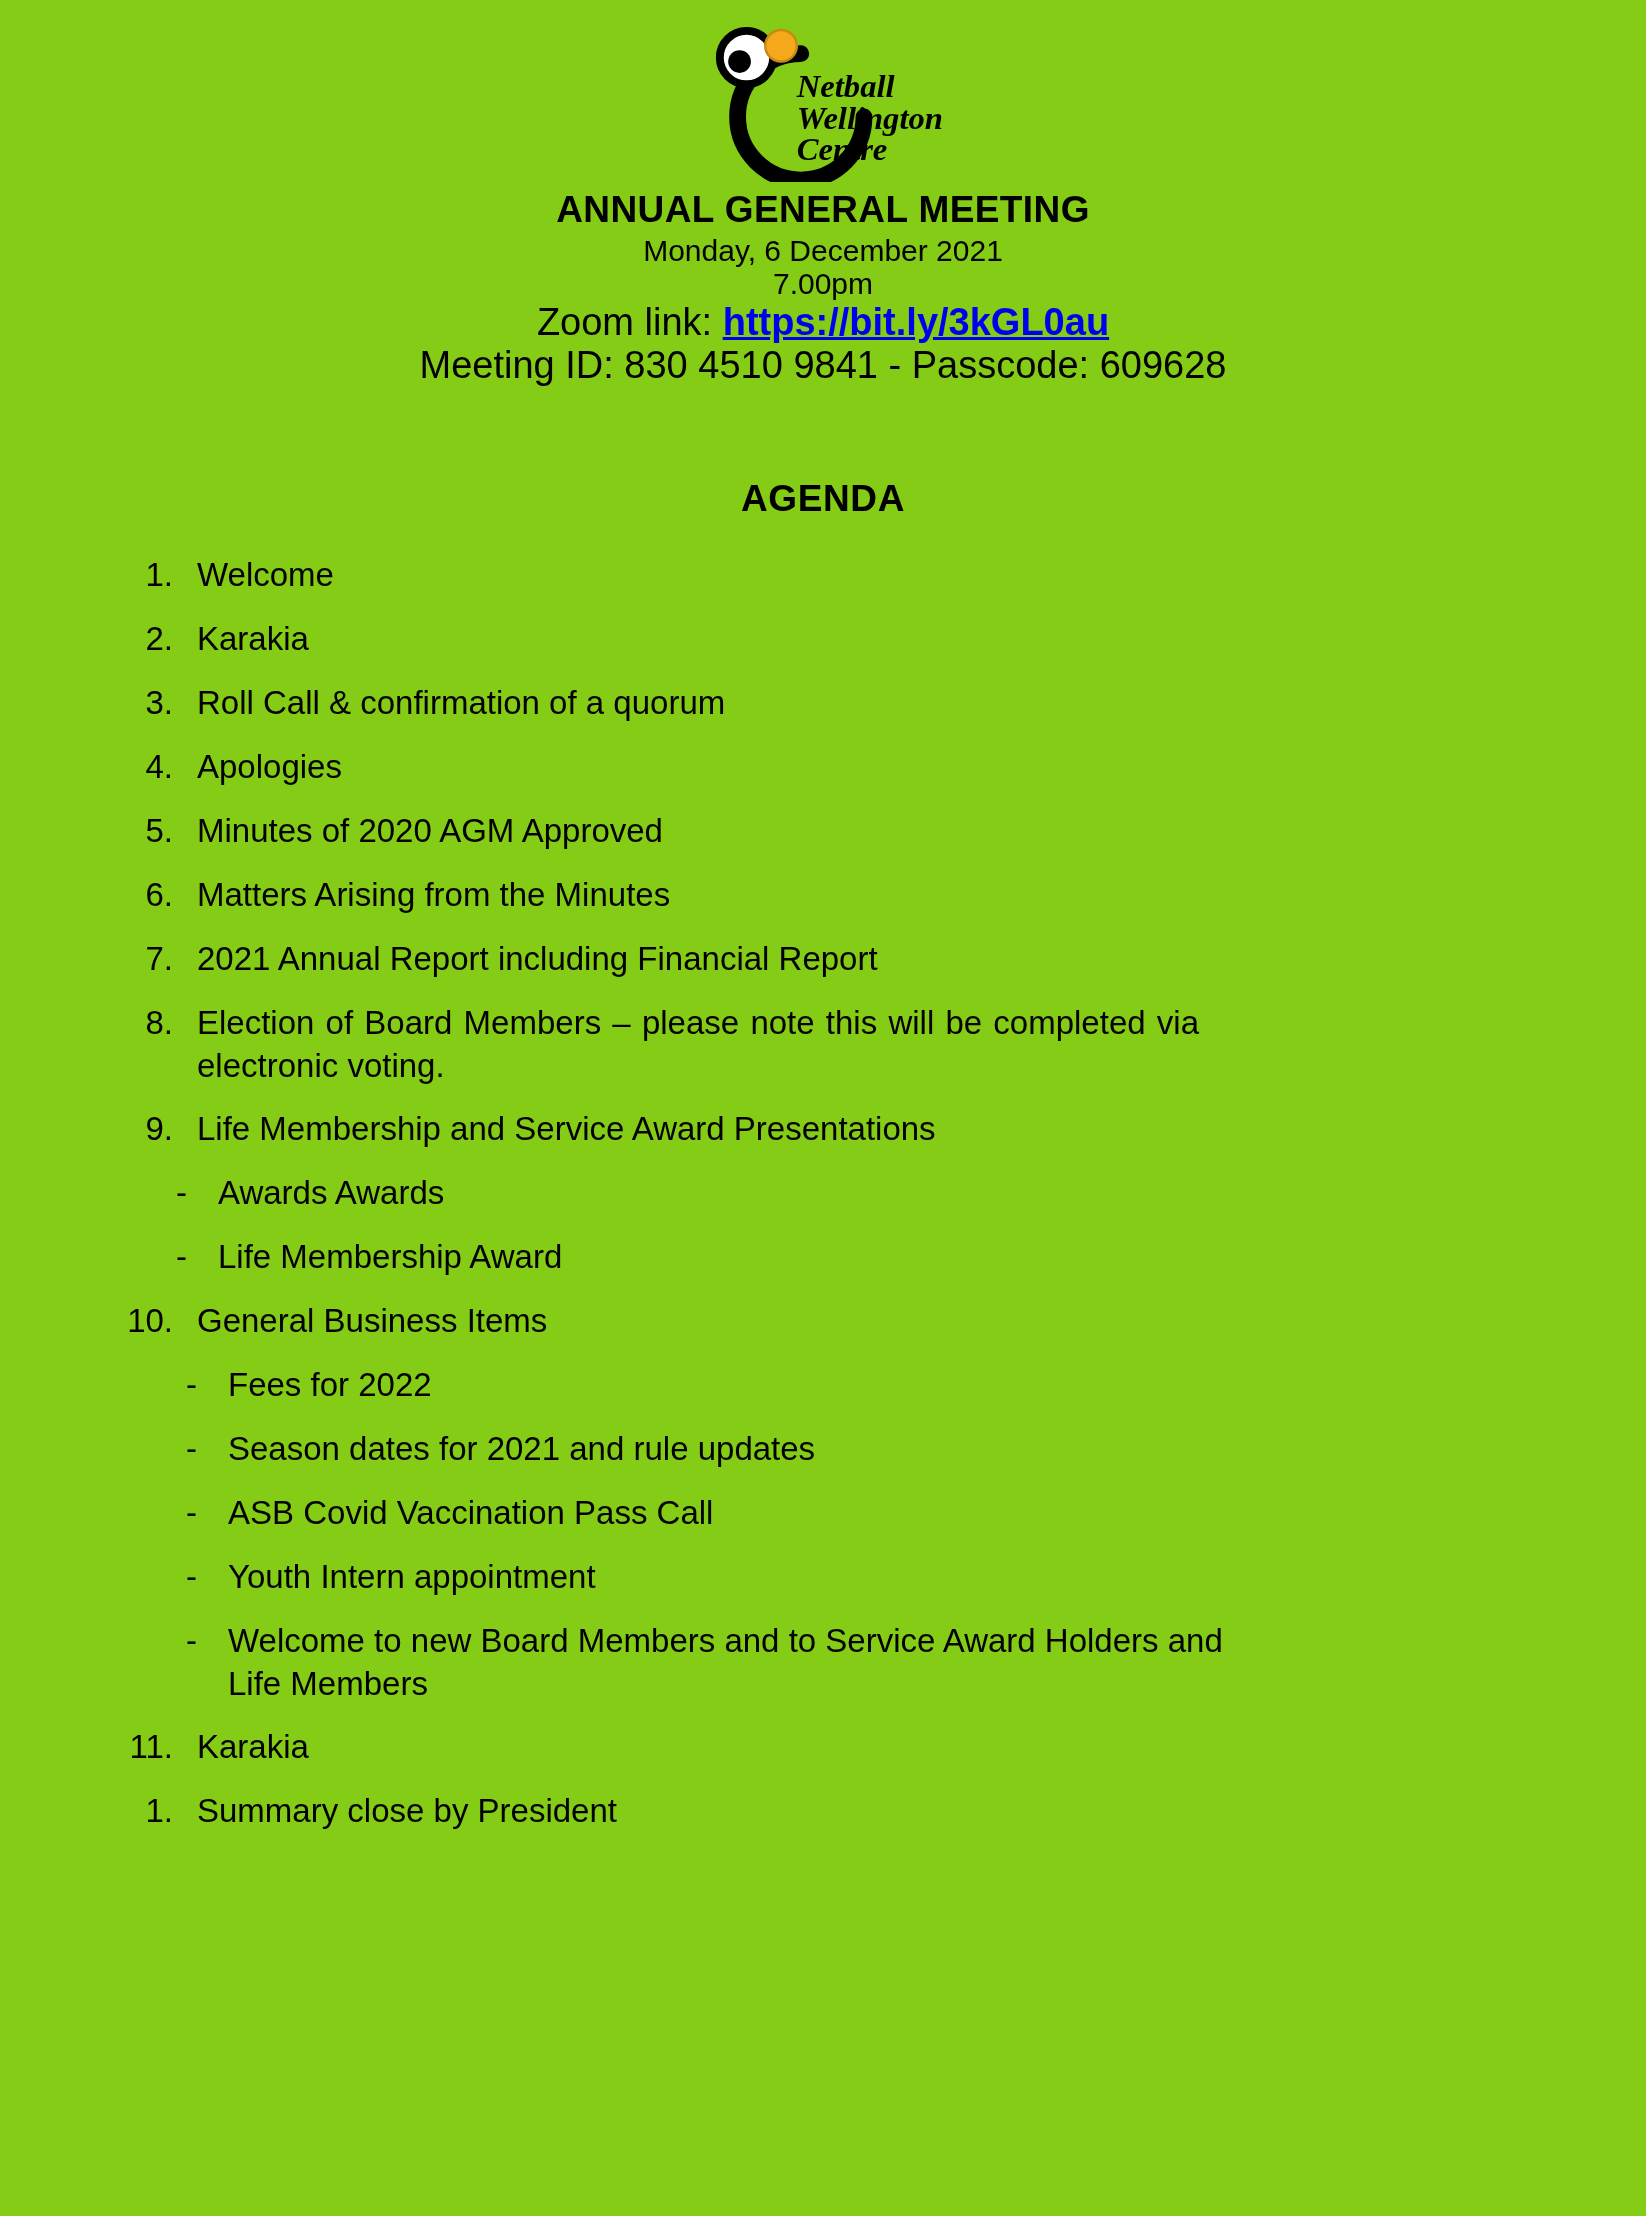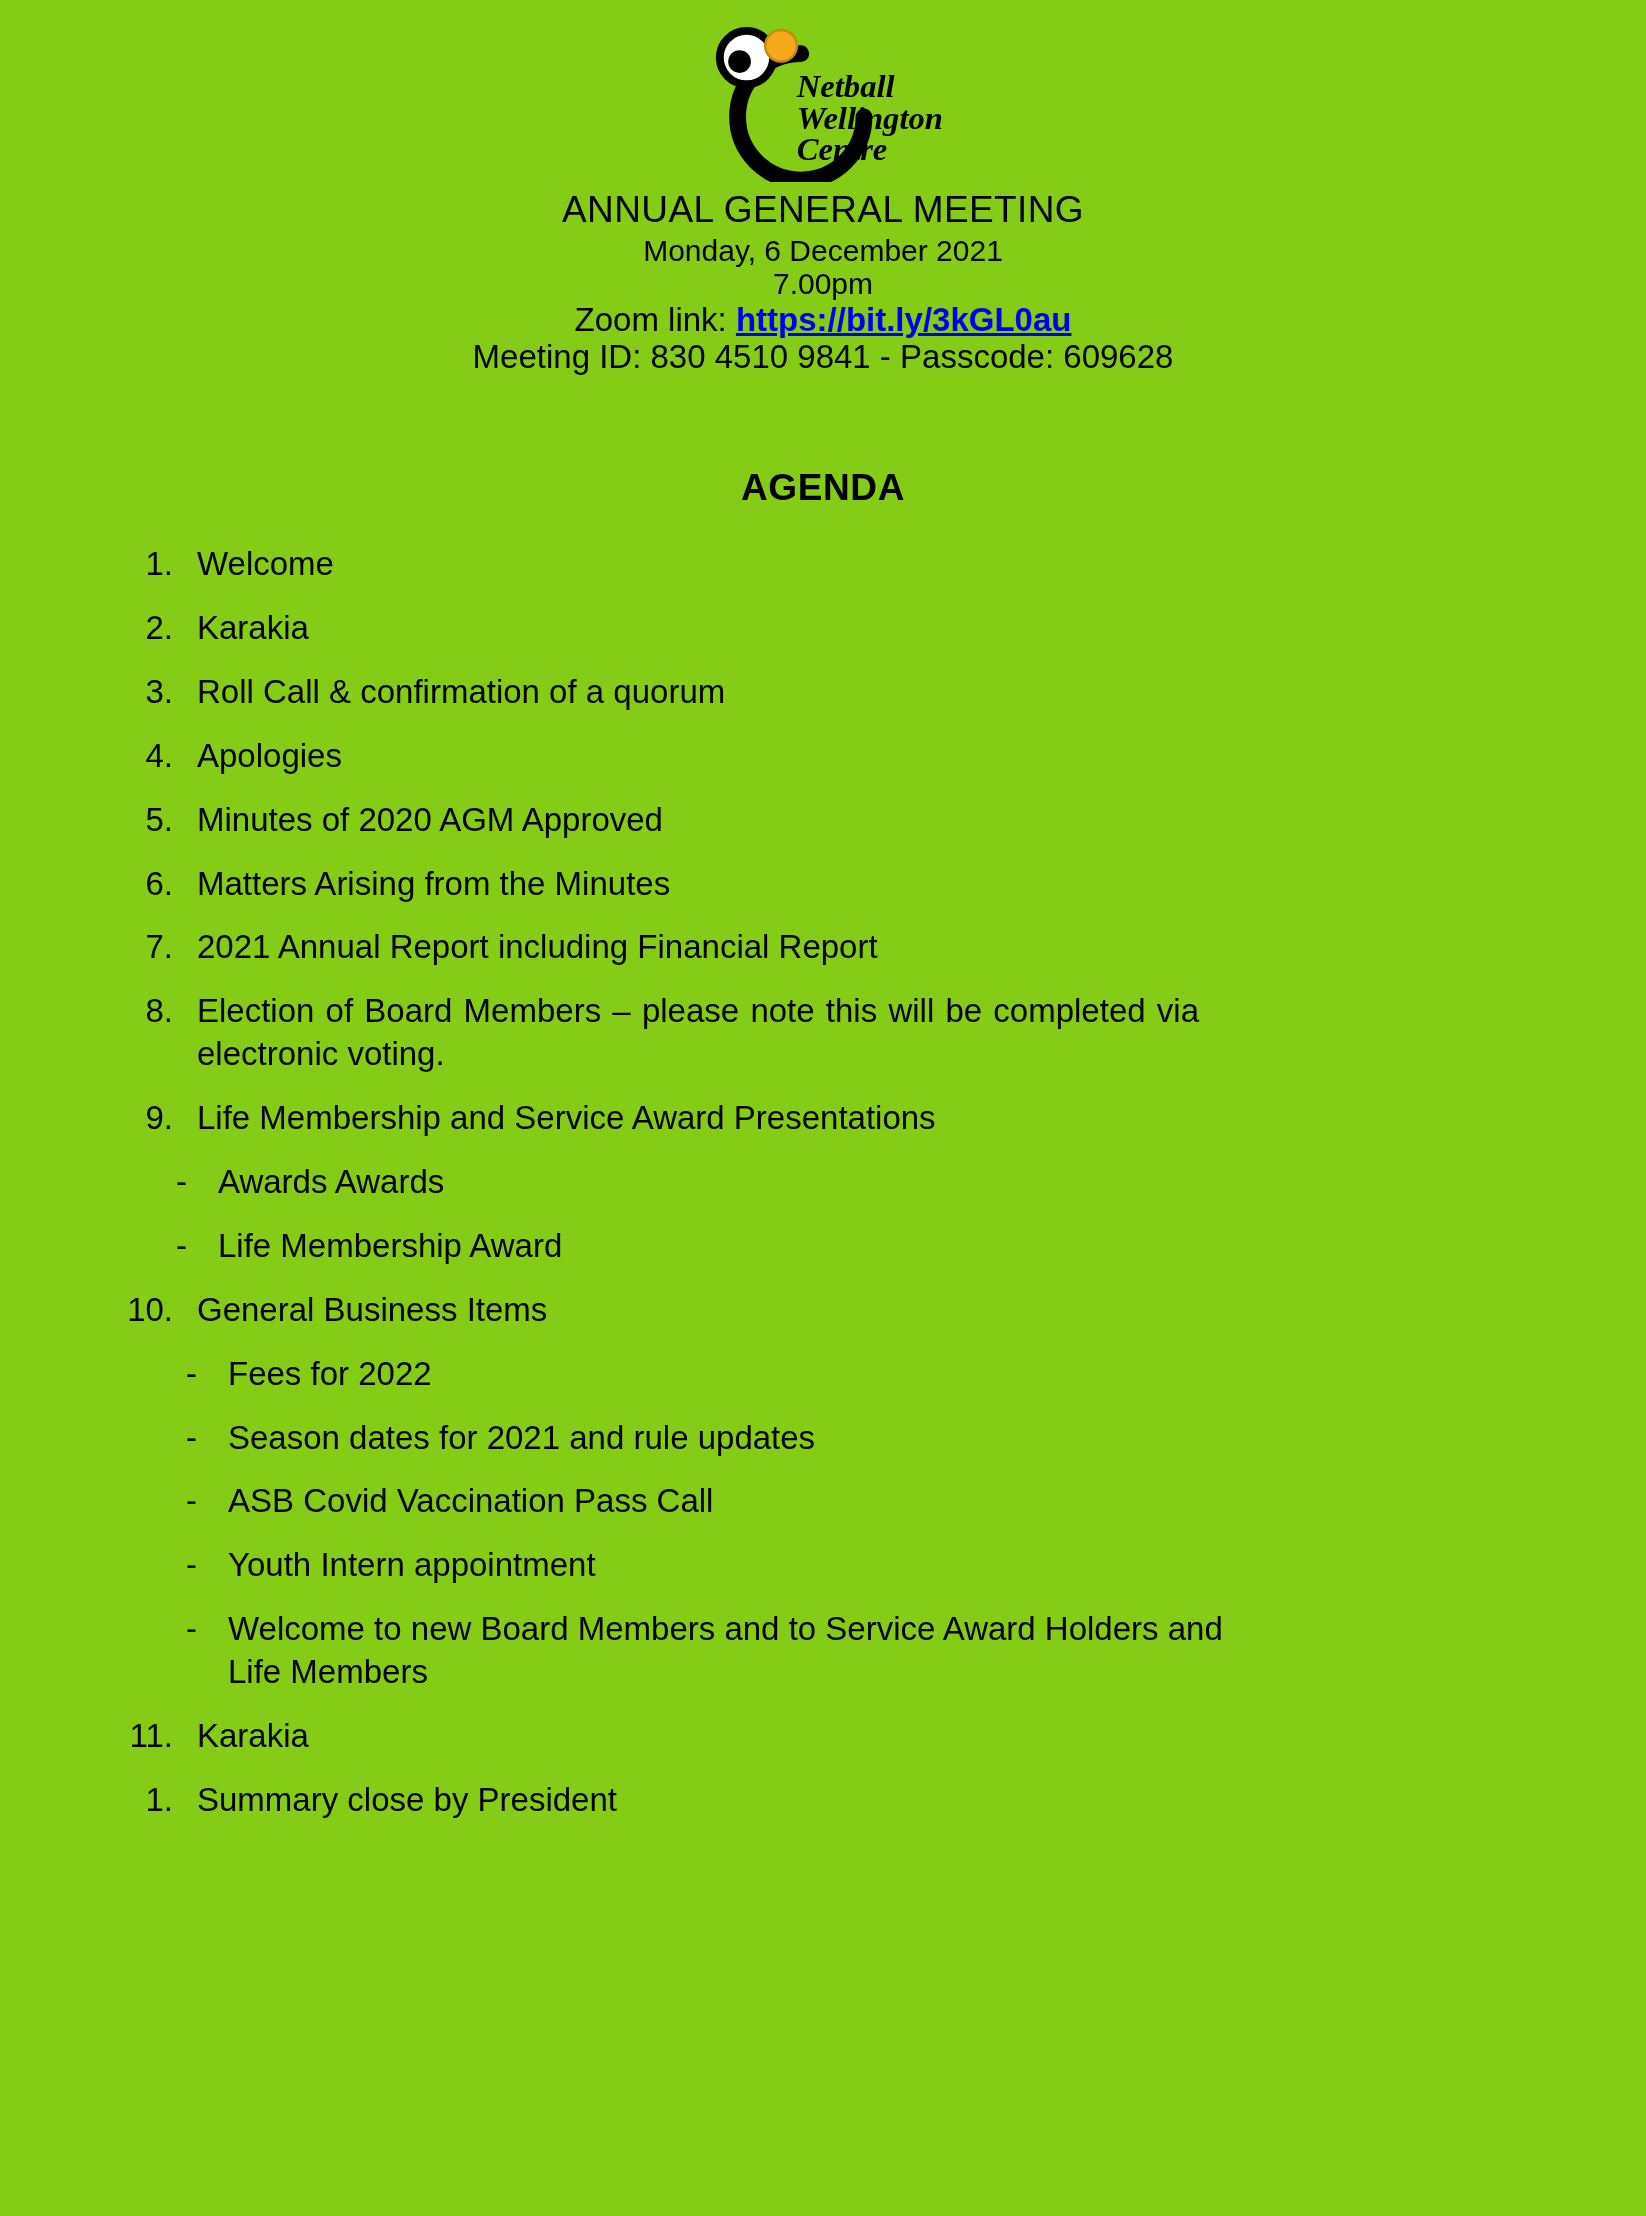--- a/index.html
+++ b/index.html
@@ -38,39 +38,39 @@
   }
   .logo svg { display: block; }
 
   
   .header {
     text-align: center;
     margin-top: 6px;
   }
   .doc-title {
     font-family: "Liberation Sans", sans-serif;
-    font-weight: normal;
+    font-weight: bold;
     font-size: 37px;
     letter-spacing: 0.4px;
     line-height: 1.18;
     margin: 2px;
   }
   .meeting-date,
   .meeting-time {
     font-family: "Liberation Sans", sans-serif;
     font-weight: normal;
     font-size: 30px;
     line-height: 1.12;
     margin: 0;
   }
   .zoom-line,
   .meeting-id-line {
     font-family: "Liberation Sans", sans-serif;
     font-weight: normal;
-    font-size: 33px;
+    font-size: 38px;
     line-height: 1.14;
     margin: 0;
   }
   .zoom-link {
     color: #0000EE;
     font-weight: bold;
     text-decoration: underline;
   }
 
   

